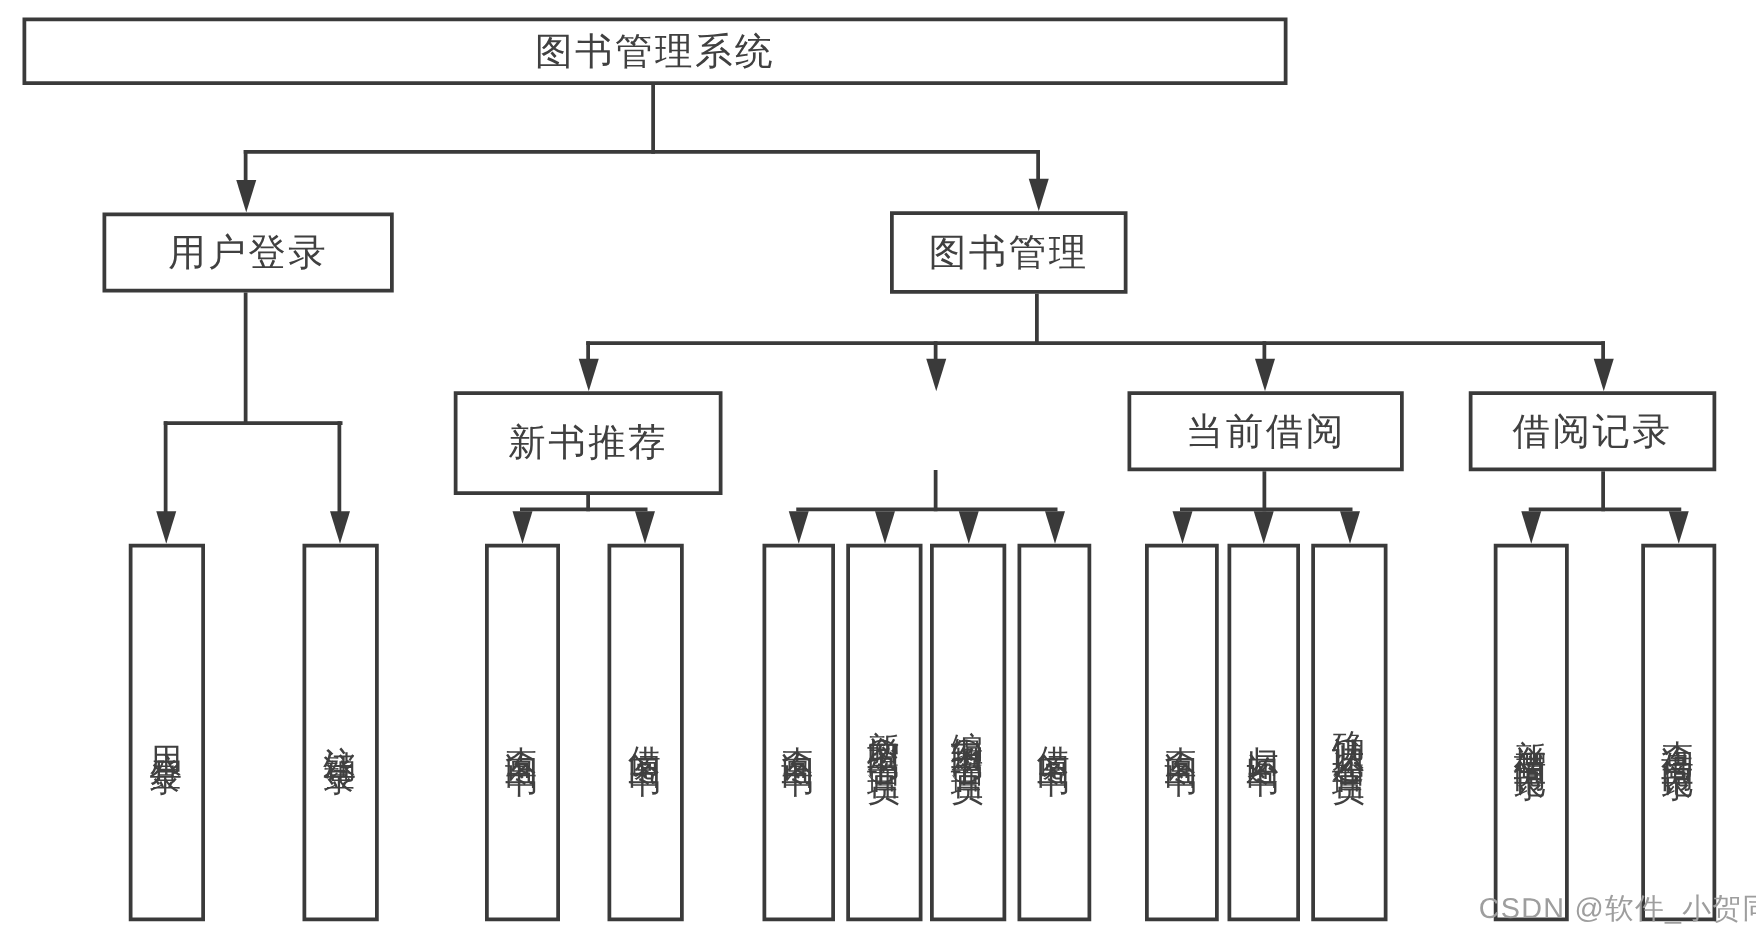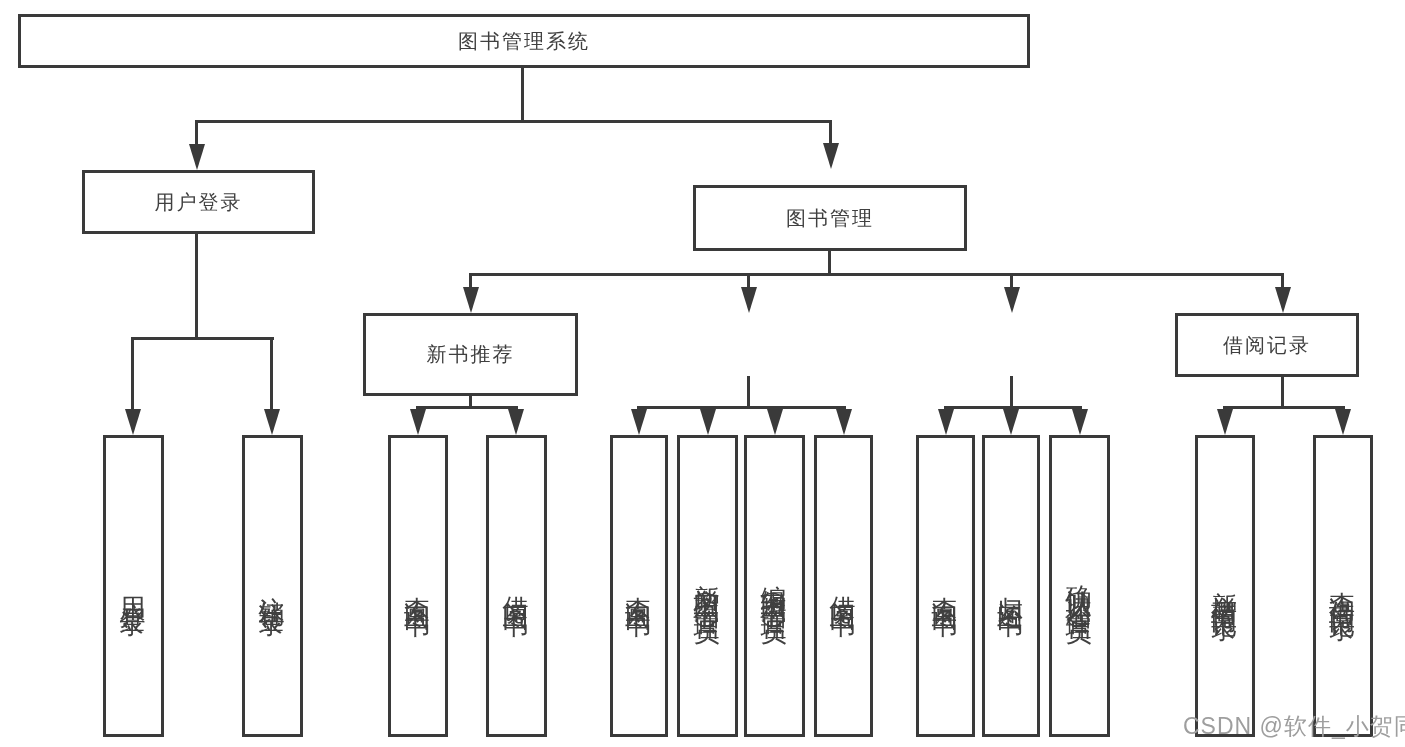--- a/index.html
+++ b/index.html
@@ -19,21 +19,21 @@
     font-family: "Liberation Sans", "DejaVu Sans", sans-serif;
     color: var(--text);
   }
   .node {
     position: absolute;
     border: 3px solid var(--line);
     background: #fff;
     display: flex;
     align-items: center;
     justify-content: center;
-    font-size: 20px;
+    font-size: 30px;
     color: var(--text);
     letter-spacing: 2px;
     white-space: nowrap;
   }
   .vnode {
     font-size: 26px;
   }
   .vnode .vtext {
     writing-mode: vertical-rl;
     text-orientation: mixed;
@@ -114,31 +114,34 @@
   <div class="arrow" style="left:1335px; top:409px;"></div>
 
   <div class="node" style="left:18px; top:14px; width:1012px; height:54px;">
     <span>图书管理系统</span>
   </div>
 
   <div class="node" style="left:82px; top:170px; width:233px; height:64px;">
     <span>用户登录</span>
   </div>
 
-  <div class="node" style="left:693px; top:169px; width:274px; height:66px;margin-top:16px;">
+  <div class="node" style="left:712px; top:169px; width:190px; height:66px;">
     <span>图书管理</span>
   </div>
 
   <div class="node" style="left:363px; top:313px; width:215px; height:83px;">
     <span>新书推荐</span>
   </div>
 
 
+  <div class="node" style="left:902px; top:313px; width:221px; height:64px;">
+    <span>当前借阅</span>
+  </div>
 
-  <div class="node" style="left:1175px; top:313px; width:184px; height:64px;">
+  <div class="node" style="left:1175px; top:313px; width:198px; height:64px;">
     <span>借阅记录</span>
   </div>
 
   <div class="node vnode" style="left:103px; top:435px; width:61px; height:302px;">
     <span class="vtext">用户登录</span>
   </div>
 
   <div class="node vnode" style="left:242px; top:435px; width:61px; height:302px;">
     <span class="vtext">注销登录</span>
   </div>

